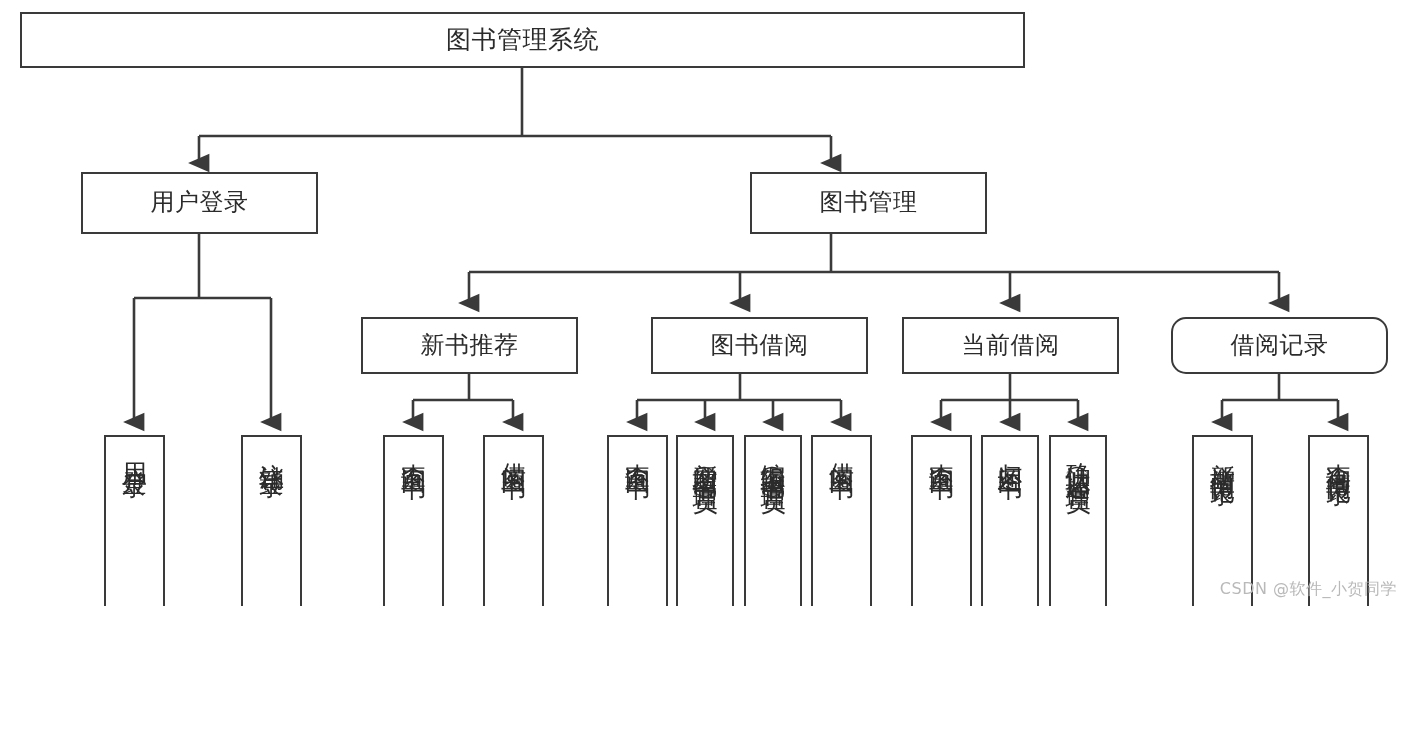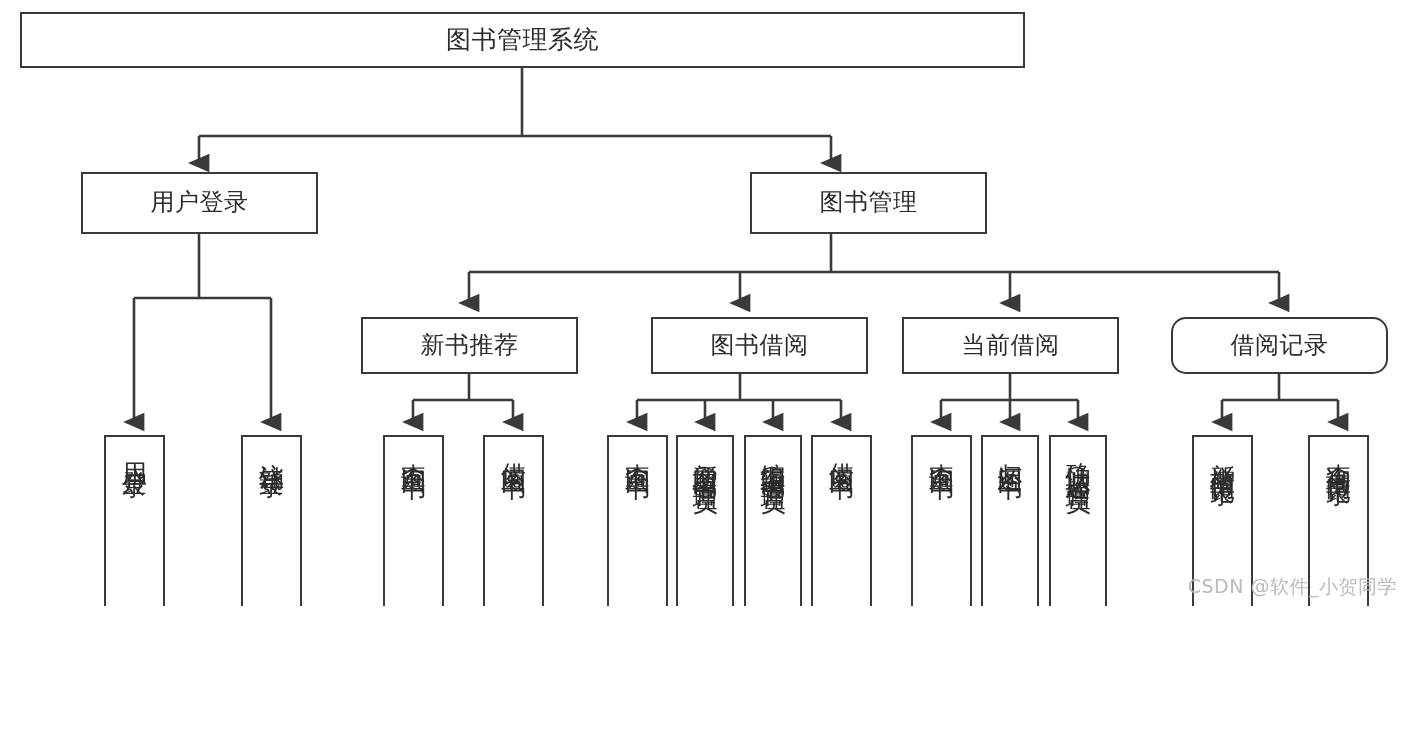--- a/index.html
+++ b/index.html
@@ -55,21 +55,21 @@
     font-size: 25px;
     letter-spacing: 4px;
     line-height: 1;
     margin: 0 auto;
   }
   .node.root .label { font-size: 25px; }
   #watermark {
     position: absolute;
     right: 8px;
     bottom: 6px;
-    font-size: 19px;
+    font-size: 16px;
     color: #b9b9b9;
     letter-spacing: 0.5px;
     white-space: nowrap;
   }
 </style>
 </head>
 <body>
 
 <div id="canvas">
 

